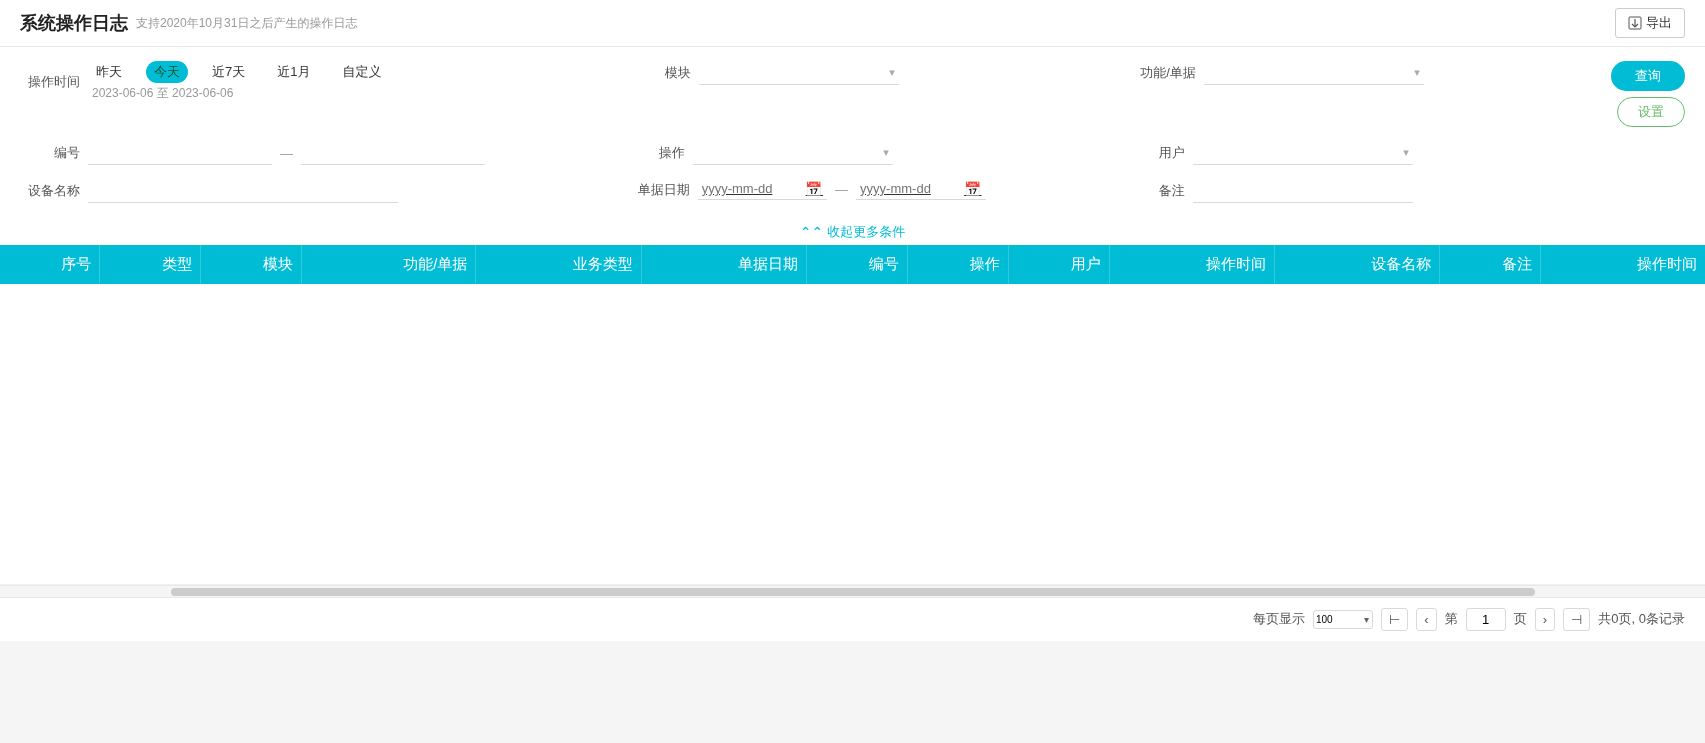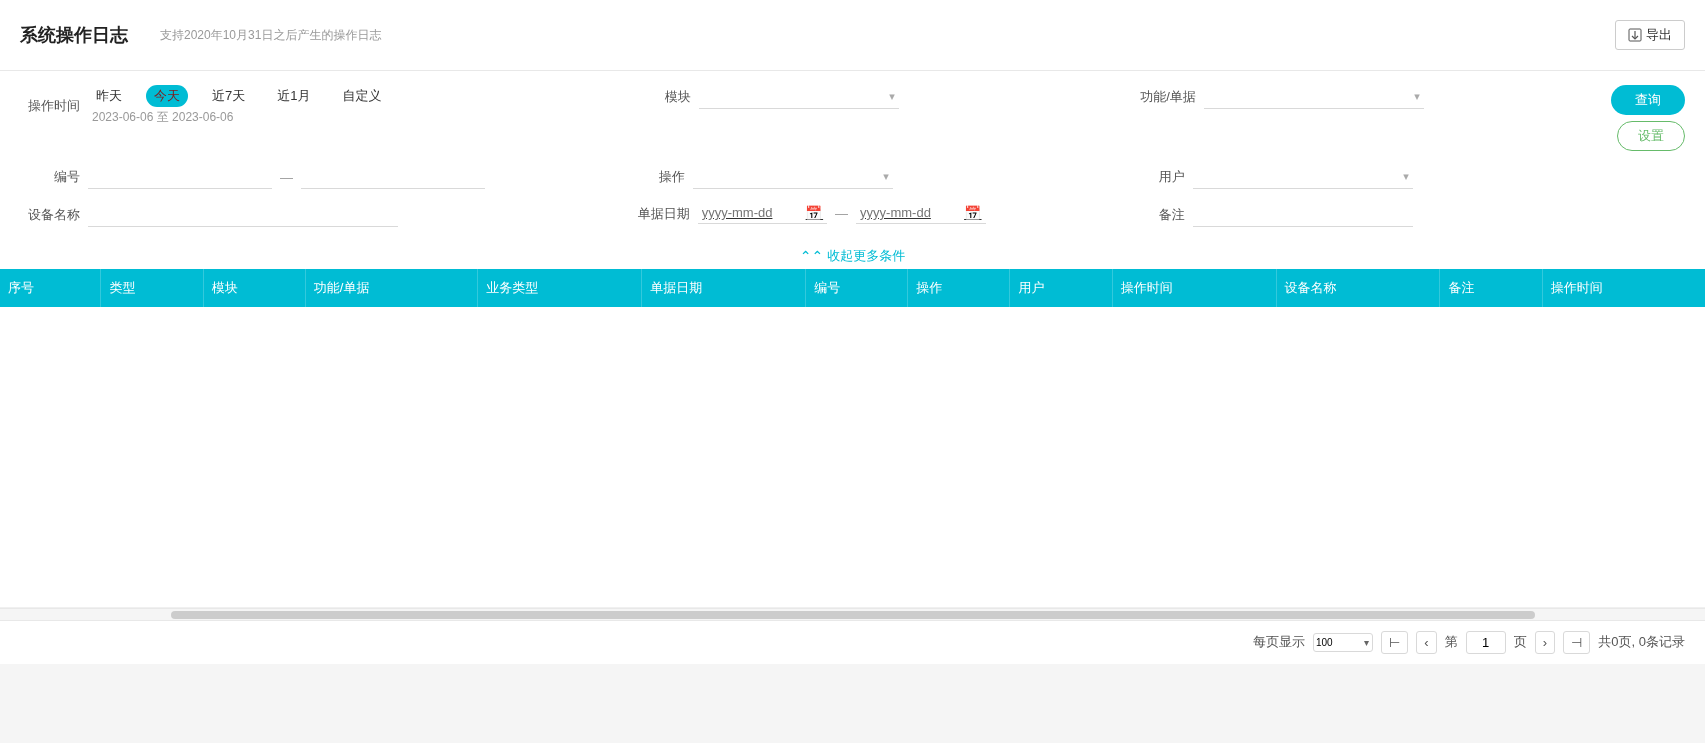--- a/index.html
+++ b/index.html
@@ -1,23 +1,23 @@
 <!DOCTYPE html>
 <html><head>
   <meta charset="utf-8">
   <style>
     * { box-sizing: border-box; margin: 0; padding: 0; }
     body { font-family: 'Microsoft YaHei', Arial, sans-serif; font-size: 13px; background: #f5f5f5; color: #333; }
 
     .page-header {
       background: #fff;
-      padding: 20px 20px;
-      display: flex;
-      align-items: center;
-      gap: 32px;
+      padding: 8px 20px;
+      display: flex;
+      align-items: center;
+      gap: 8px;
       border-bottom: 1px solid #e8e8e8;
     }
     .page-title {
       font-size: 18px;
       font-weight: bold;
       color: #222;
     }
     .page-subtitle {
       font-size: 12px;
       color: #999;
@@ -54,21 +54,21 @@
       padding: 2px 8px;
       border: none;
       background: transparent;
       cursor: pointer;
       font-size: 13px;
       color: #333;
       border-radius: 3px;
     }
     .time-btn.active {
       background: #00bcd4;
-      color: #7f1d1d;
+      color: #14532d;
       border-radius: 12px;
     }
     .time-range-text {
       font-size: 12px;
       color: #999;
       margin-left: 4px;
     }
 
     
     .filter-select-wrapper {
@@ -165,22 +165,22 @@
       border-collapse: collapse;
       min-width: 1200px;
     }
     thead tr {
       background: #00bcd4;
     }
     thead th {
       color: #fff;
       font-weight: normal;
       padding: 10px 8px;
-      text-align: left;
-      font-size: 13px;
+      text-align: right;
+      font-size: 15px;
       border-right: 1px solid rgba(255,255,255,0.2);
       white-space: nowrap;
     }
     thead th:last-child { border-right: none; }
     tbody tr {
       border-bottom: 1px solid #f0f0f0;
     }
     tbody td {
       padding: 10px 8px;
       text-align: center;

